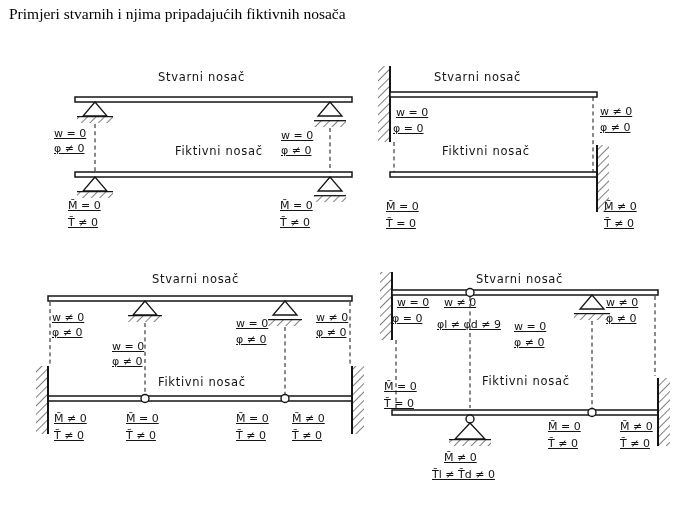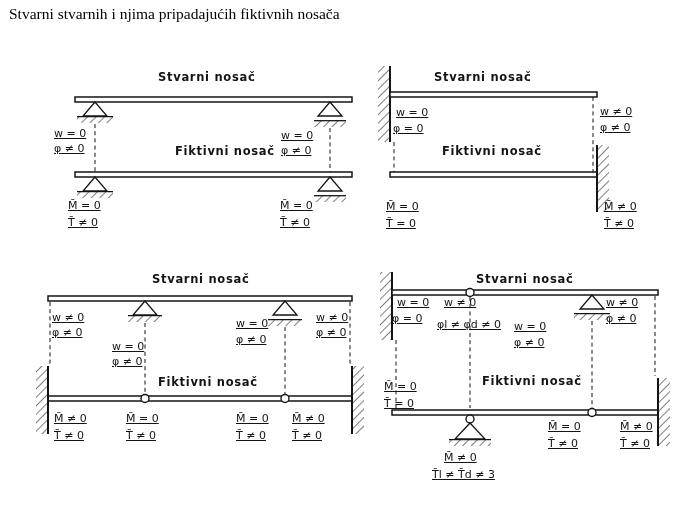--- a/index.html
+++ b/index.html
@@ -3,35 +3,35 @@
 <meta charset="utf-8">
 <style>
   * { box-sizing: border-box; }
   html, body { margin: 0; padding: 0; background: #fff; }
   .canvas { position: relative; width: 680px; height: 506px; background: #fff; overflow: hidden;
             font-family: "DejaVu Sans", sans-serif; }
   .page-title { position: absolute; left: 9px; top: 5px; font-family: "Liberation Serif", serif;
                 font-size: 15.5px; color: #000; white-space: nowrap; }
   .art { position: absolute; left: 0; top: 0; }
   .lbl { position: absolute; font-size: 11px; color: #141414; white-space: nowrap; line-height: 1; text-decoration: underline; }
-  .ttl { position: absolute; font-size: 11.5px; font-weight: 700; letter-spacing: .7px;
+  .ttl { position: absolute; font-size: 11.5px; font-weight: 400; letter-spacing: .7px;
          color: #141414; white-space: nowrap; line-height: 1; }
   .beam  { fill: #fff; stroke: #141414; stroke-width: 1.5; }
   .tri   { fill: #fff; stroke: #141414; stroke-width: 1.3; }
   .ln    { stroke: #141414; stroke-width: 1.3; }
   .wall  { stroke: #141414; stroke-width: 2; }
   .dash  { stroke: #141414; stroke-width: 1; stroke-dasharray: 4 3.2; }
   .hinge { fill: #fff; stroke: #141414; stroke-width: 1.4; }
 </style>
 </head>
 <body>
 
 <div class="canvas">
 
-  <div class="page-title">Stvarni stvarnih i njima pripadajućih fiktivnih nosača</div>
+  <div class="page-title">Primjeri stvarnih i njima pripadajućih fiktivnih nosača</div>
 
   <svg class="art" width="680" height="506" viewBox="0 0 680 506" xmlns="http://www.w3.org/2000/svg">
     <defs>
       <pattern id="hatch" width="6" height="6" patternUnits="userSpaceOnUse" patternTransform="rotate(45)">
         <line x1="0" y1="0" x2="0" y2="6" stroke="#141414" stroke-width="1.1"></line>
       </pattern>
     </defs>
 
     <g>
       <rect class="beam" x="75" y="97" width="277" height="5"></rect>
@@ -182,27 +182,27 @@
   <div class="lbl" style="left:236px;top:413px">M̄ = 0</div>
   <div class="lbl" style="left:236px;top:430px">T̄ ≠ 0</div>
   <div class="lbl" style="left:292px;top:413px">M̄ ≠ 0</div>
   <div class="lbl" style="left:292px;top:430px">T̄ ≠ 0</div>
 
   <div class="ttl" style="left:476px;top:274px">Stvarni nosač</div>
   <div class="ttl" style="left:482px;top:376px">Fiktivni nosač</div>
   <div class="lbl" style="left:397px;top:297px">w = 0</div>
   <div class="lbl" style="left:392px;top:313px">φ = 0</div>
   <div class="lbl" style="left:444px;top:297px">w ≠ 0</div>
-  <div class="lbl" style="left:437px;top:319px">φl ≠ φd ≠ 0</div>
+  <div class="lbl" style="left:437px;top:319px">φl ≠ φd ≠ 9</div>
   <div class="lbl" style="left:514px;top:321px">w = 0</div>
   <div class="lbl" style="left:514px;top:337px">φ ≠ 0</div>
   <div class="lbl" style="left:606px;top:297px">w ≠ 0</div>
   <div class="lbl" style="left:606px;top:313px">φ ≠ 0</div>
   <div class="lbl" style="left:384px;top:381px">M̄ = 0</div>
   <div class="lbl" style="left:384px;top:398px">T̄ = 0</div>
   <div class="lbl" style="left:444px;top:452px">M̄ ≠ 0</div>
-  <div class="lbl" style="left:432px;top:469px">T̄l ≠ T̄d ≠ 3</div>
+  <div class="lbl" style="left:432px;top:469px">T̄l ≠ T̄d ≠ 0</div>
   <div class="lbl" style="left:548px;top:421px">M̄ = 0</div>
   <div class="lbl" style="left:548px;top:438px">T̄ ≠ 0</div>
   <div class="lbl" style="left:620px;top:421px">M̄ ≠ 0</div>
   <div class="lbl" style="left:620px;top:438px">T̄ ≠ 0</div>
 
 </div>
 
 </body></html>

